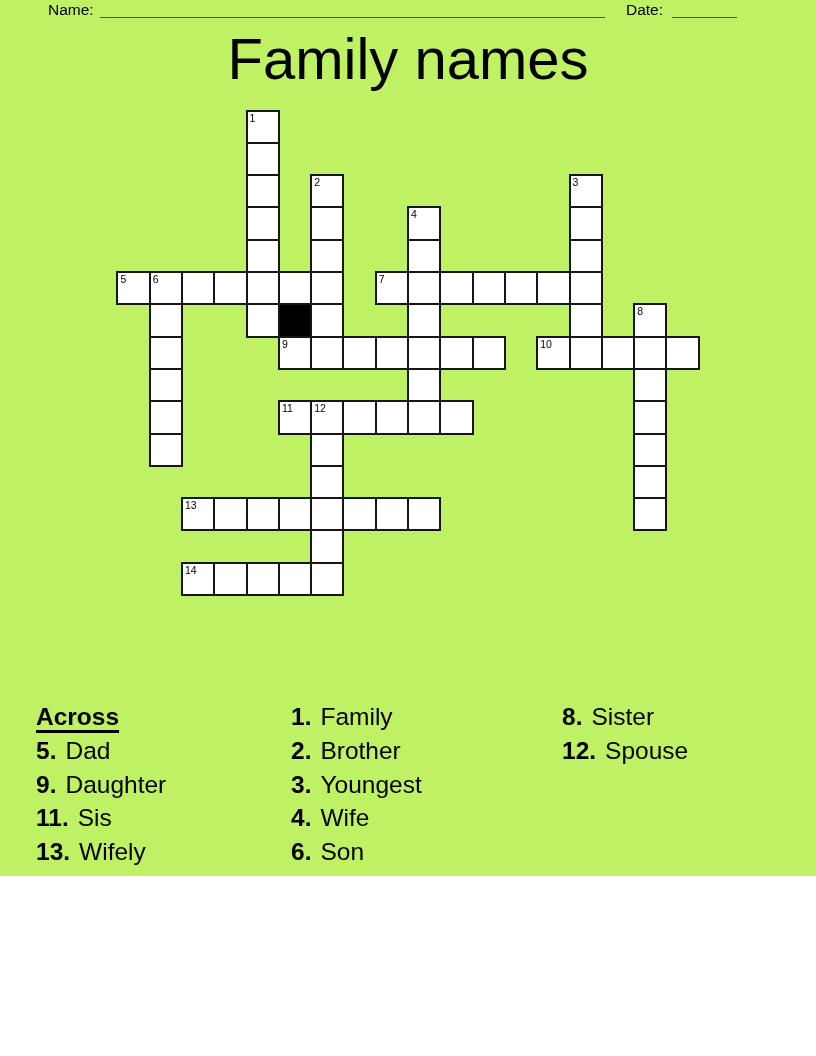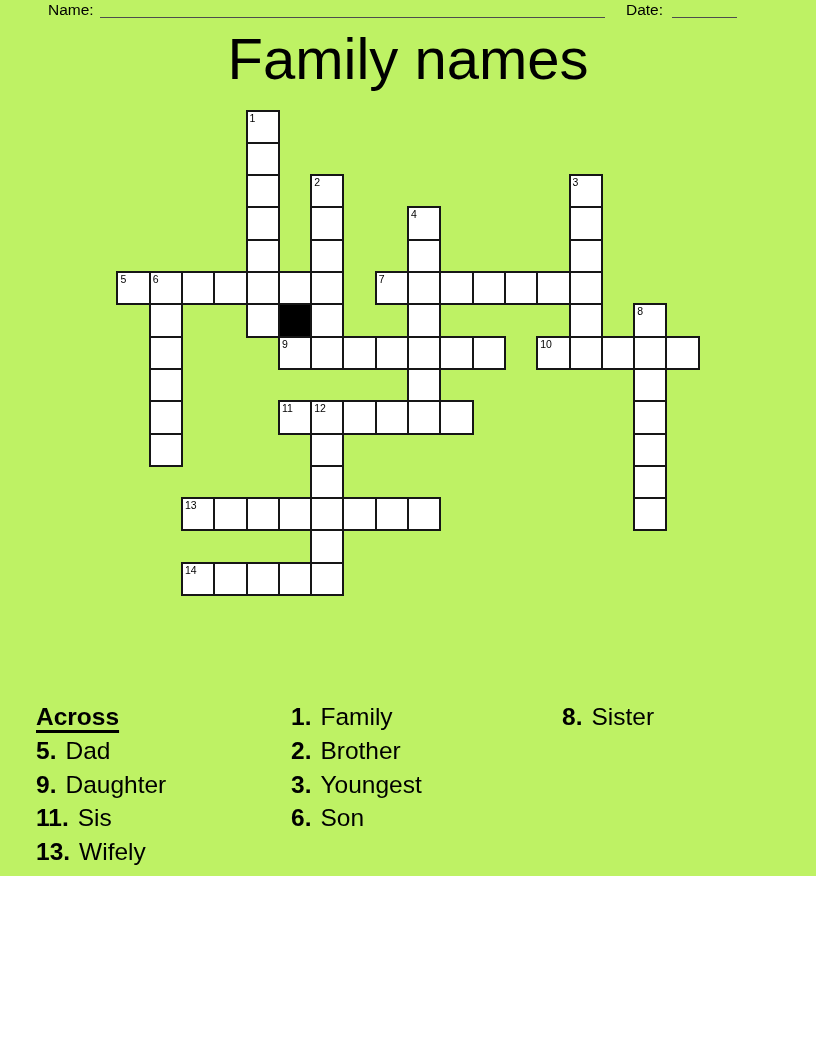--- a/index.html
+++ b/index.html
@@ -159,19 +159,21 @@
         <div class="clue-row"><span class="heading-text">Across</span></div>
         <div class="clue-row"><span class="clue-num">5.</span><span class="clue-text">Dad</span></div>
         <div class="clue-row"><span class="clue-num">9.</span><span class="clue-text">Daughter</span></div>
         <div class="clue-row"><span class="clue-num">11.</span><span class="clue-text">Sis</span></div>
         <div class="clue-row"><span class="clue-num">13.</span><span class="clue-text">Wifely</span></div>
       </div>
       <div class="clue-col" style="left: 291px;">
         <div class="clue-row"><span class="clue-num">1.</span><span class="clue-text">Family</span></div>
         <div class="clue-row"><span class="clue-num">2.</span><span class="clue-text">Brother</span></div>
         <div class="clue-row"><span class="clue-num">3.</span><span class="clue-text">Youngest</span></div>
+        <div class="clue-row"><span class="clue-num">4.</span><span class="clue-text">Wife</span></div>
         <div class="clue-row"><span class="clue-num">6.</span><span class="clue-text">Son</span></div>
       </div>
       <div class="clue-col" style="left: 535px; margin-left: 27px;">
         <div class="clue-row"><span class="clue-num">8.</span><span class="clue-text">Sister</span></div>
+        <div class="clue-row"><span class="clue-num">12.</span><span class="clue-text">Spouse</span></div>
       </div>
     </div>
 </div>
 
 </body></html>

